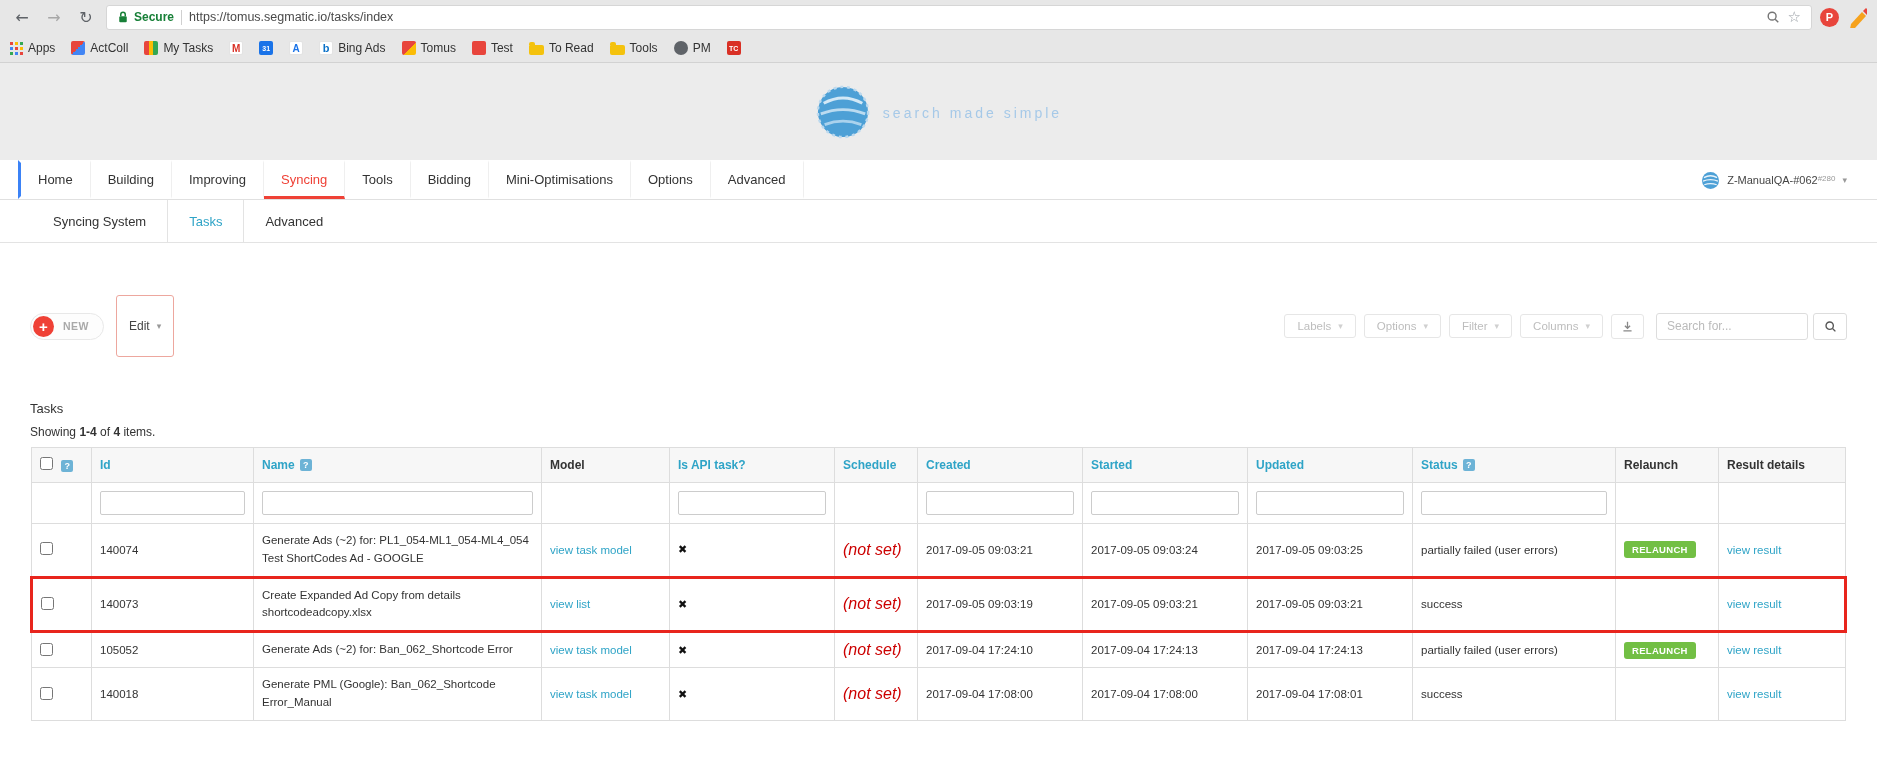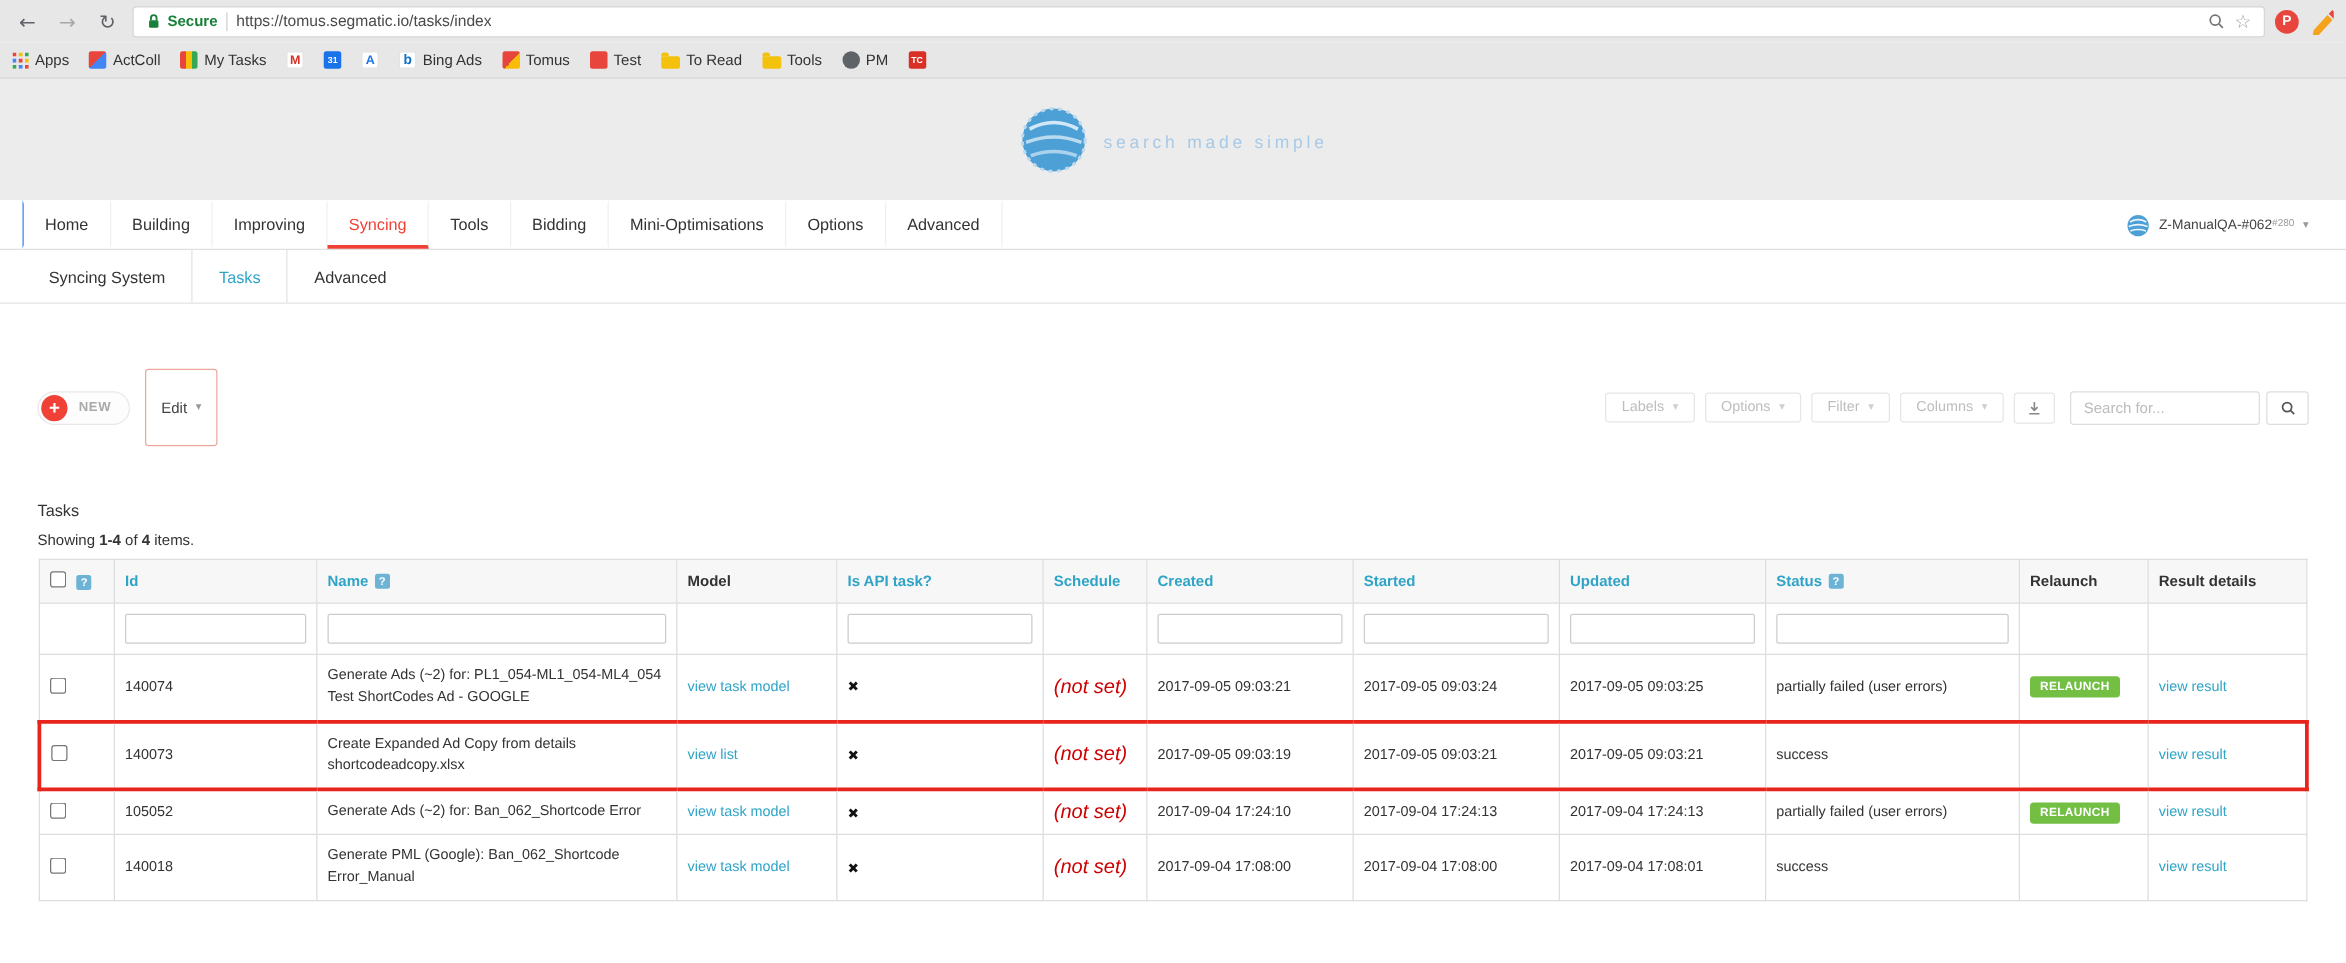--- a/index.html
+++ b/index.html
@@ -38,30 +38,30 @@
   
   .logo-section { height: 97px; background: #ececec; display: flex; align-items: center; justify-content: center; }
   .logo { display: flex; align-items: center; gap: 12px; }
   .logo-text-block { display: flex; flex-direction: column; }
   .logo-name { font-size: 38px; font-weight: bold; color: #ef4136; letter-spacing: 1px; line-height: 1; }
   .logo-tagline { font-size: 14px; color: #a6c9e8; letter-spacing: 3px; text-align: right; margin-top: 3px; }
 
   
   .main-nav { height: 40px; background: #fff; border-bottom: 1px solid #e0e0e0; display: flex; align-items: stretch; padding-left: 18px; position: relative; }
   .main-nav .nav-item { display: flex; align-items: center; padding: 0 17px; font-size: 13px; color: #333; cursor: pointer; border-right: 1px solid #efefef; border-bottom: 3px solid transparent; border-top: 3px solid transparent; }
-  .main-nav .nav-item:first-child { border-left: 1px solid #3b82f6; }
+  .main-nav .nav-item:first-child { border-left: 3px solid #3b82f6; }
   .main-nav .nav-item.active { color: #ef4136; border-bottom-color: #ef4136; }
   .user-widget { position: absolute; right: 30px; top: 0; height: 40px; display: flex; align-items: center; gap: 7px; cursor: pointer; }
   .user-names { display: flex; flex-direction: row; align-items: flex-start; }
   .user-name { font-size: 11px; color: #444; }
   .user-sub { font-size: 8px; color: #999; }
   .caret { font-size: 9px; color: #999; }
 
   
-  .sub-nav { height: 43px; background: #fff; border-bottom: 1px solid #e3e3e3; display: flex; align-items: stretch; padding-left: 18px; }
+  .sub-nav { height: 43px; background: #fff; border-bottom: 1px solid #e3e3e3; display: flex; align-items: stretch; padding-left: 32px; }
   .sub-nav .subnav-item { display: flex; align-items: center; padding: 0 21px; font-size: 13px; color: #333; cursor: pointer; }
   .sub-nav .subnav-item.active { color: #2fa4c7; border-left: 1px solid #e3e3e3; border-right: 1px solid #e3e3e3; }
 
   
   .content { padding: 0 30px; }
   .page-toolbar { margin-top: 52px; display: flex; align-items: center; justify-content: space-between; }
   .pt-left { display: flex; align-items: center; gap: 12px; }
   .btn-new { display: flex; align-items: center; background: #fdfdfd; border: 1px solid #e8e8e8; border-radius: 16px; padding: 2px; padding-right: 14px; cursor: pointer; }
   .btn-new .plus-circle { width: 21px; height: 21px; border-radius: 50%; background: #ef4136; color: #fff; font-size: 15px; font-weight: bold; display: flex; align-items: center; justify-content: center; line-height: 1; }
   .btn-new .new-label { font-size: 10.5px; font-weight: bold; color: #a9a9a9; letter-spacing: .5px; margin-left: 9px; }

